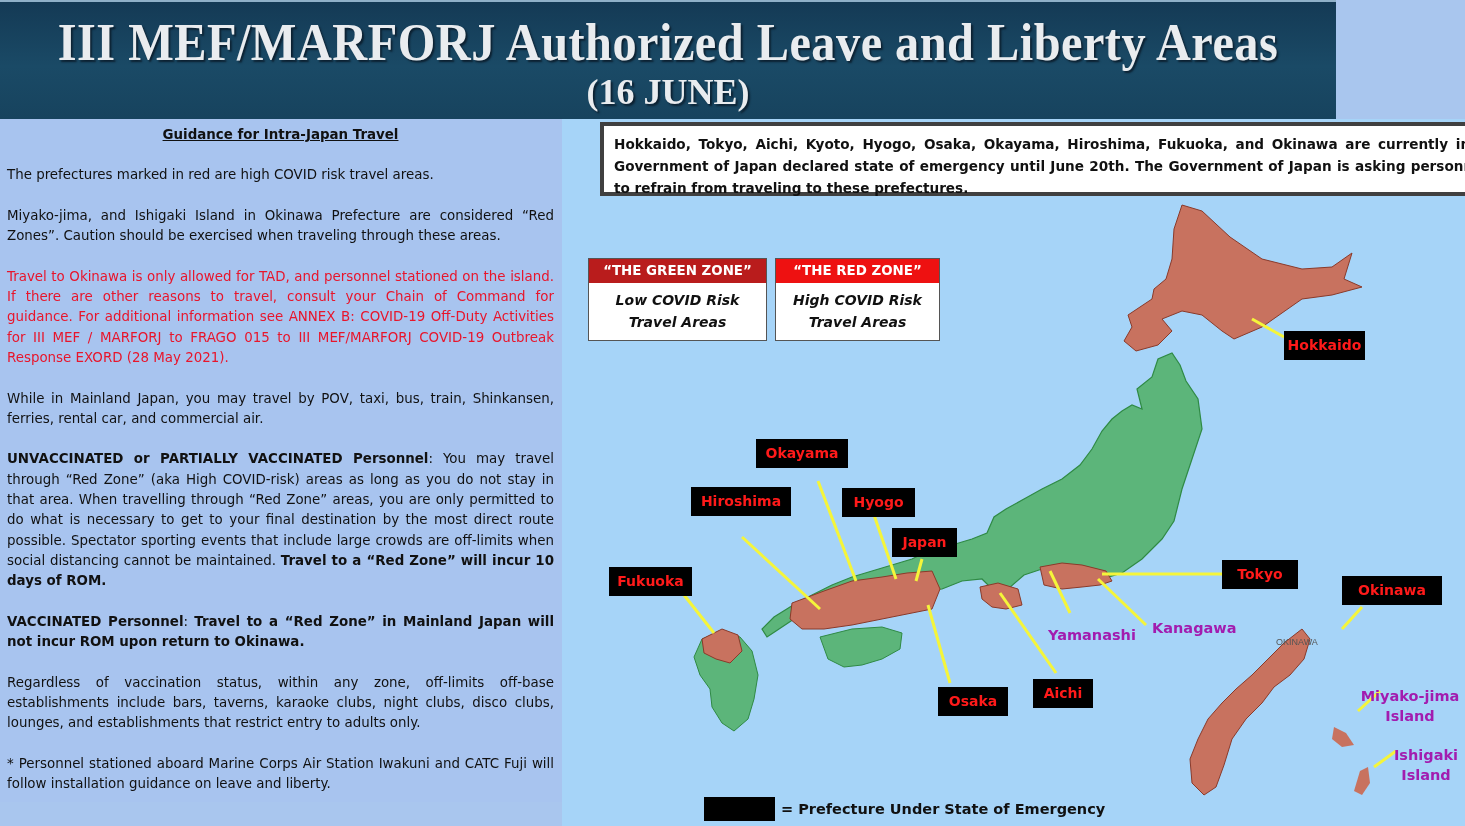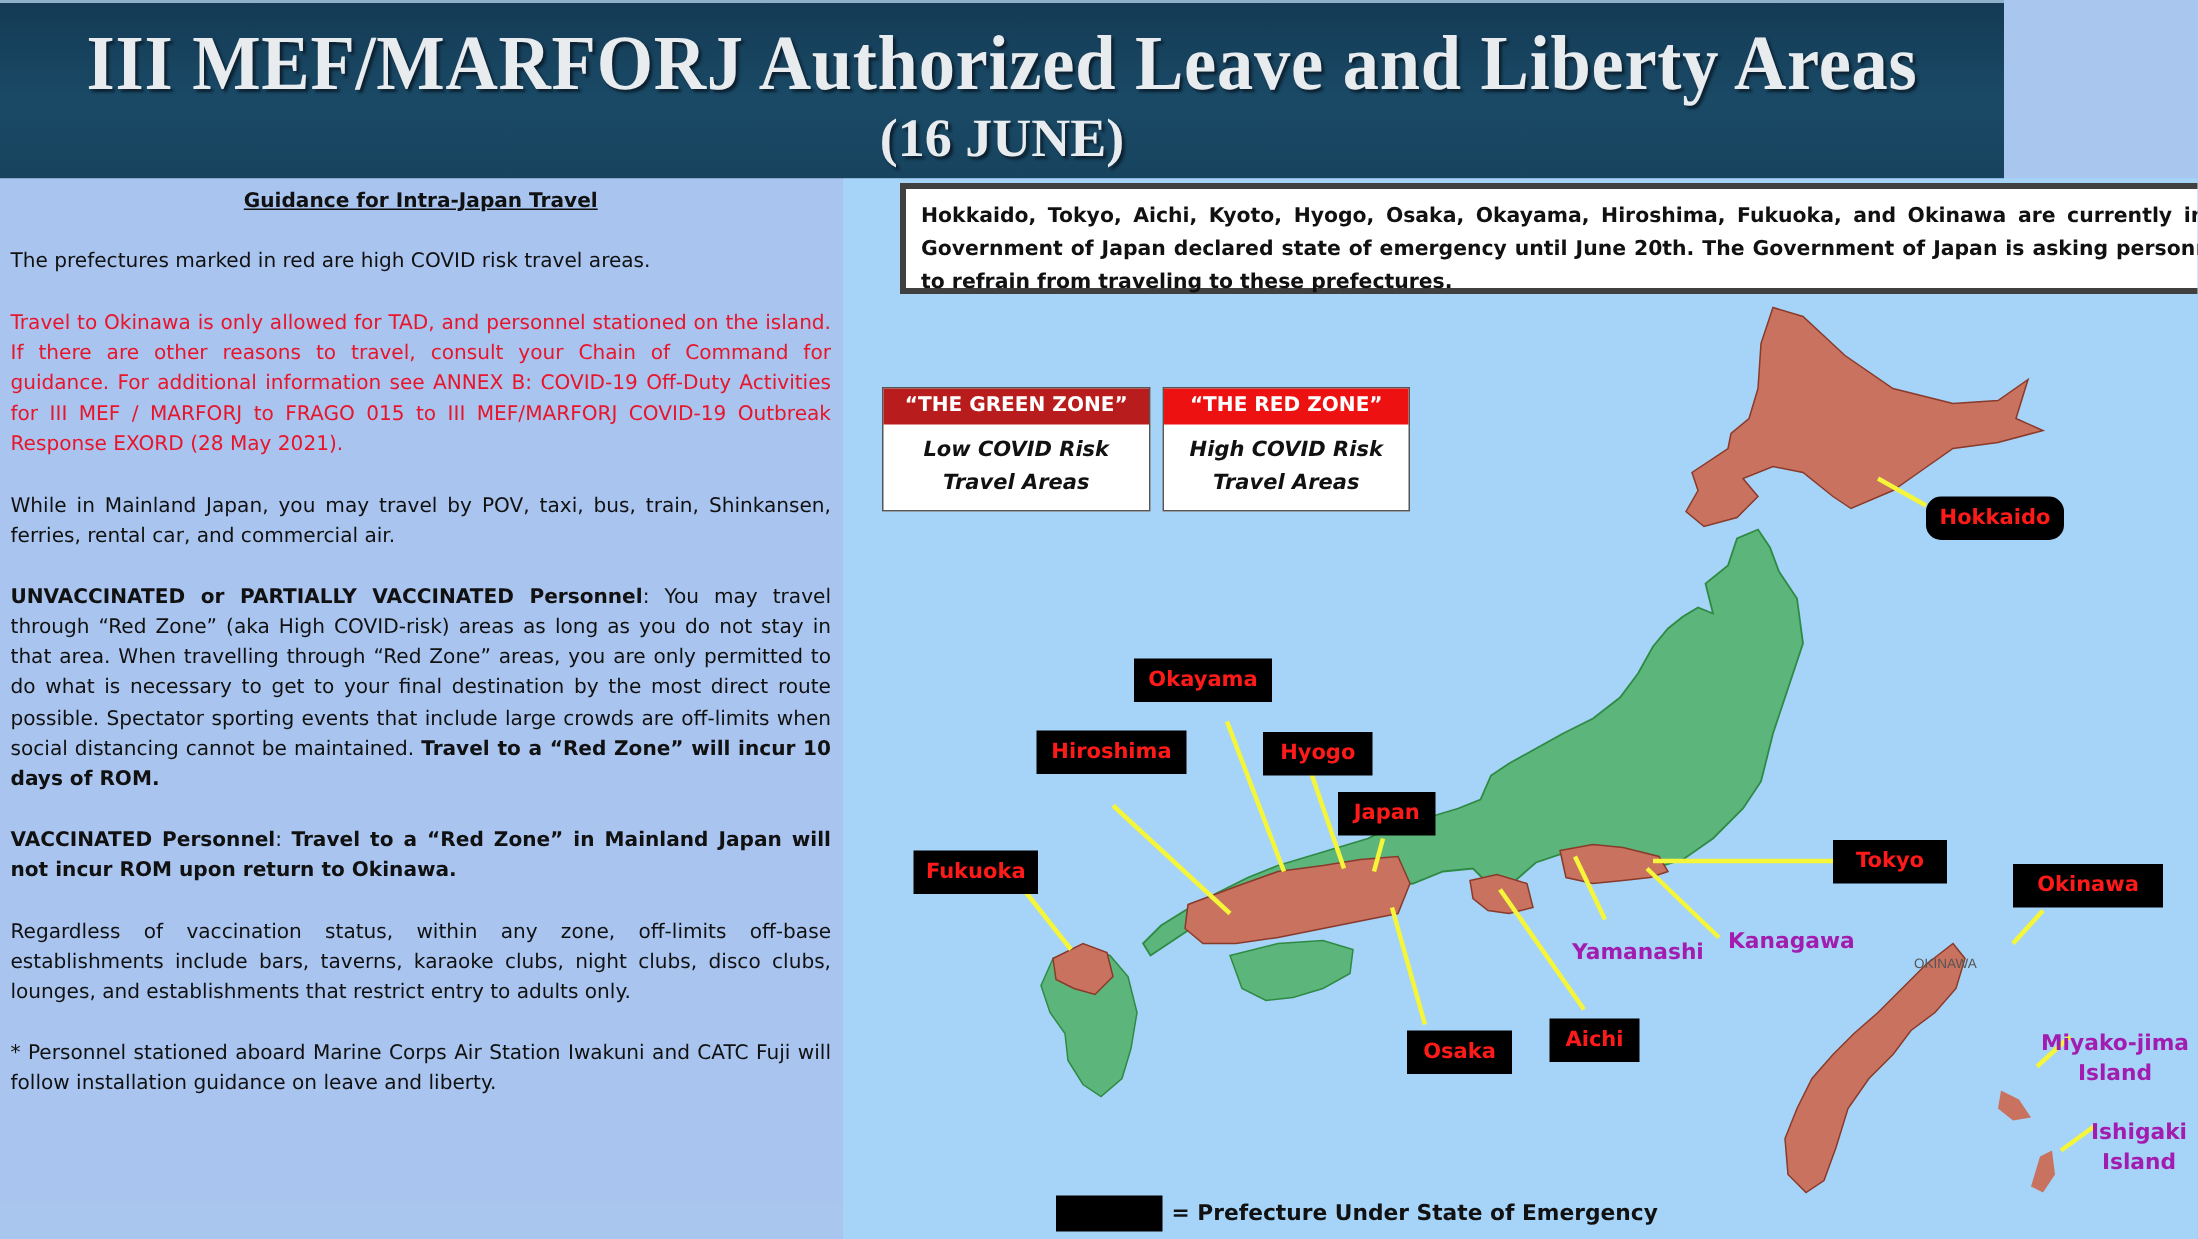--- a/index.html
+++ b/index.html
@@ -68,20 +68,21 @@
 <body>
 
 <div class="header">
   <div class="title">III MEF/MARFORJ Authorized Leave and Liberty Areas</div>
   <div class="subtitle">(16 JUNE)</div>
 </div>
 
 <div class="left">
   <div class="heading">Guidance for Intra-Japan Travel</div>
   <p>The prefectures marked in red are high COVID risk travel areas.</p>
+  <p>Miyako-jima, and Ishigaki Island in Okinawa Prefecture are considered “Red Zones”. Caution should be exercised when traveling through these areas.</p>
   <p class="red">Travel to Okinawa is only allowed for TAD, and personnel stationed on the island.  If there are other reasons to travel, consult your Chain of Command for guidance.   For additional information see ANNEX B: COVID-19 Off-Duty Activities for III MEF / MARFORJ to FRAGO 015 to III MEF/MARFORJ COVID-19 Outbreak Response EXORD (28 May 2021).</p>
   <p>While in Mainland Japan, you may travel by POV, taxi, bus, train, Shinkansen, ferries, rental car, and commercial air.</p>
   <p><b>UNVACCINATED or PARTIALLY VACCINATED Personnel</b><span>: You may travel through “Red Zone” (aka High COVID-risk) areas as long as you do not stay in that area. When travelling through “Red Zone” areas, you are only permitted to do what is necessary to get to your final destination by the most direct route possible. Spectator sporting events that include large crowds are off-limits when social distancing cannot be maintained. </span><b>Travel to a “Red Zone” will incur 10 days of ROM.</b></p>
   <p><b>VACCINATED Personnel</b><span>: </span><b>Travel to a “Red Zone” in Mainland Japan will not incur ROM upon return to Okinawa.</b></p>
   <p>Regardless of vaccination status, within any zone, off-limits off-base establishments include bars, taverns, karaoke clubs, night clubs, disco clubs, lounges, and establishments that restrict entry to adults only.</p>
   <p>* Personnel stationed aboard Marine Corps Air Station Iwakuni and CATC Fuji will follow installation guidance on leave and liberty.</p>
 </div>
 
 <div class="right">
   <svg class="map-svg" width="903" height="707" viewBox="0 0 903 707">
@@ -137,21 +138,21 @@
     </div>
   </div>
   <div class="zone-box" style="left:213px; top:139px; width:165px; height:83px;">
     <div class="zhead" style="background:#ee1111;">“THE RED ZONE”</div>
     <div class="zbody">
       <div>High COVID Risk</div>
       <div>Travel Areas</div>
     </div>
   </div>
 
-  <div class="label" style="left:722px; top:212px; width:92px;border-radius:10px;">Hokkaido</div>
+  <div class="label" style="left:722px; top:212px; width:81px;">Hokkaido</div>
   <div class="label" style="left:194px; top:320px; width:92px;">Okayama</div>
   <div class="label" style="left:129px; top:368px; width:100px;">Hiroshima</div>
   <div class="label" style="left:280px; top:369px; width:73px;">Hyogo</div>
   <div class="label" style="left:330px; top:409px; width:65px;">Japan</div>
   <div class="label" style="left:47px; top:448px; width:83px;">Fukuoka</div>
   <div class="label" style="left:660px; top:441px; width:76px;">Tokyo</div>
   <div class="label" style="left:780px; top:457px; width:100px;">Okinawa</div>
   <div class="label" style="left:376px; top:568px; width:70px;">Osaka</div>
   <div class="label" style="left:471px; top:560px; width:60px;">Aichi</div>
 

